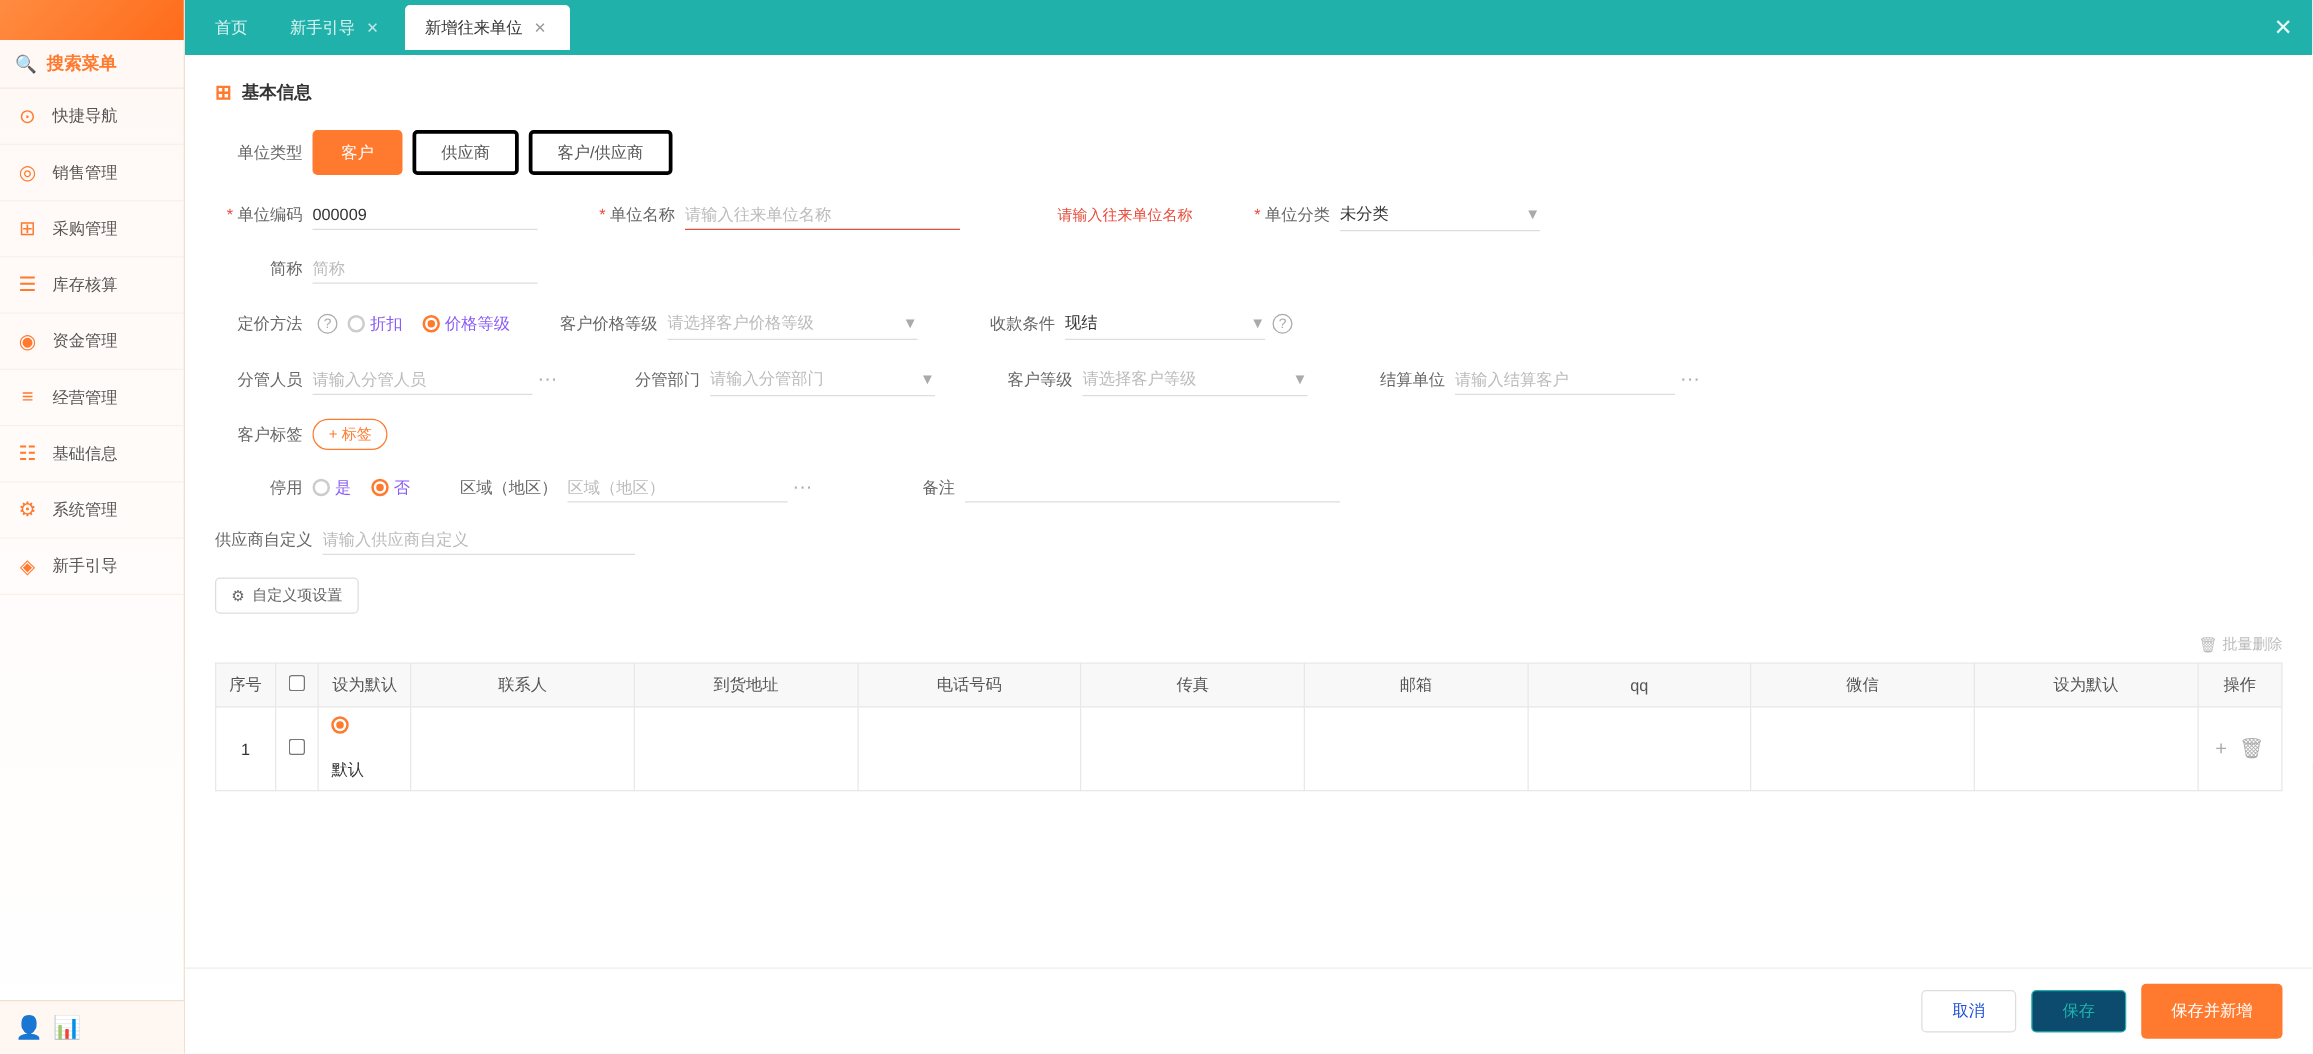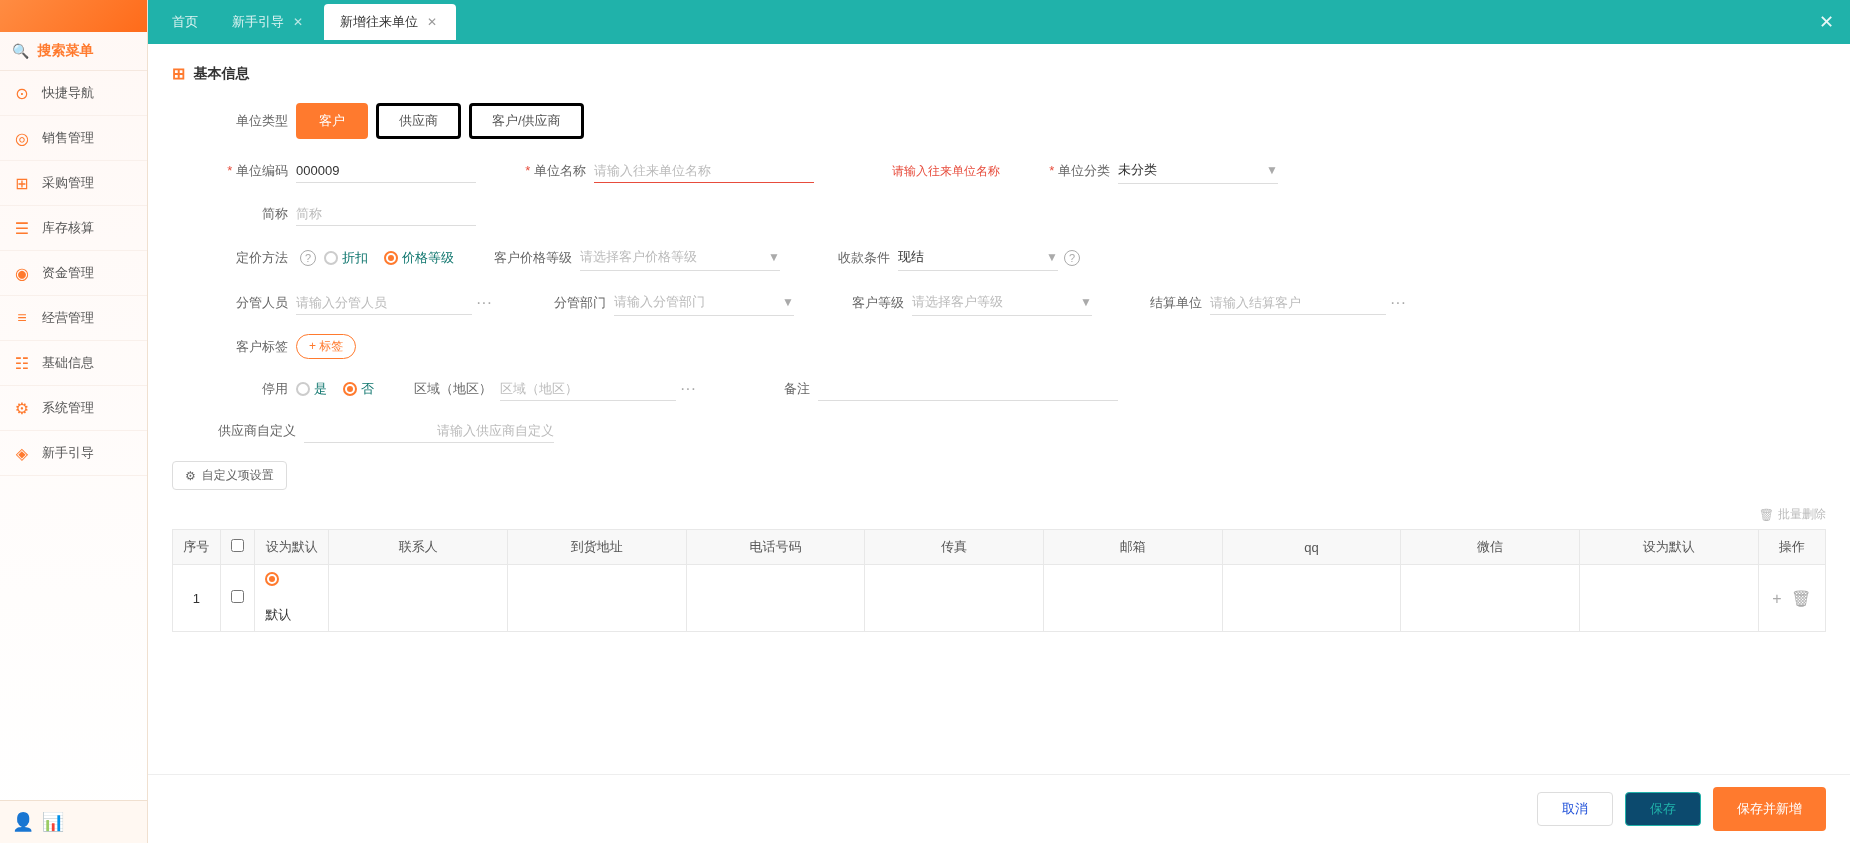--- a/index.html
+++ b/index.html
@@ -86,21 +86,21 @@
     }
 
     .section-title {
       display: flex; align-items: center; gap: 8px;
       font-size: 14px; font-weight: bold; color: #333; margin-bottom: 20px;
     }
     .section-icon { color: #ff7a2e; font-size: 16px; }
 
     .form-row {
       display: flex; align-items: center; gap: 0;
-      margin-bottom: 18px; flex-wrap: wrap; margin-left: 46px;
+      margin-bottom: 18px; flex-wrap: wrap;
     }
 
     .form-label {
       color: #666; font-size: 13px; min-width: 70px; text-align: right;
       margin-right: 8px; white-space: nowrap;
     }
     .form-label.required::before {
       content: '* '; color: #e74c3c; font-size: 13px;
     }
 
@@ -131,21 +131,21 @@
     
     .unit-type-group { display: flex; gap: 8px; }
     .unit-type-btn {
       padding: 6px 20px; border-radius: 4px; font-size: 13px; cursor: pointer;
       border: 3px solid #000000; background: #fff; color: #555;
     }
     .unit-type-btn.active { background: #ff7a2e; color: #fff; border-color: #ff7a2e; }
 
     
     .radio-group { display: flex; align-items: center; gap: 16px; }
-    .radio-item { display: flex; align-items: center; gap: 4px; cursor: pointer; font-size: 13px; color: #0f766e; }
+    .radio-item { display: flex; align-items: center; gap: 4px; cursor: pointer; font-size: 13px; color: #8b5cf6; }
     .radio-outer {
       width: 14px; height: 14px; border-radius: 50%; border: 2px solid #ccc;
       display: flex; align-items: center; justify-content: center;
     }
     .radio-outer.checked { border-color: #ff7a2e; }
     .radio-inner { width: 6px; height: 6px; border-radius: 50%; background: #ff7a2e; }
 
     
     .tag-btn {
       display: flex; align-items: center; gap: 4px;
@@ -428,21 +428,21 @@
       </div>
       <div class="form-group">
         <span class="form-label">备注</span>
         <input class="form-input" style="min-width: 300px;">
       </div>
     </div>
 
     <div class="form-row">
       <div class="form-group">
         <span class="form-label">供应商自定义</span>
-        <input class="form-input" placeholder="请输入供应商自定义" style="min-width: 250px; text-align: right;">
+        <input class="form-input" placeholder="请输入供应商自定义" style="min-width: 250px;">
       </div>
     </div>
 
     <div style="margin-bottom:12px;">
       <button class="custom-settings-btn">
         <span>⚙</span>
         <span>自定义项设置</span>
       </button>
     </div>
 

